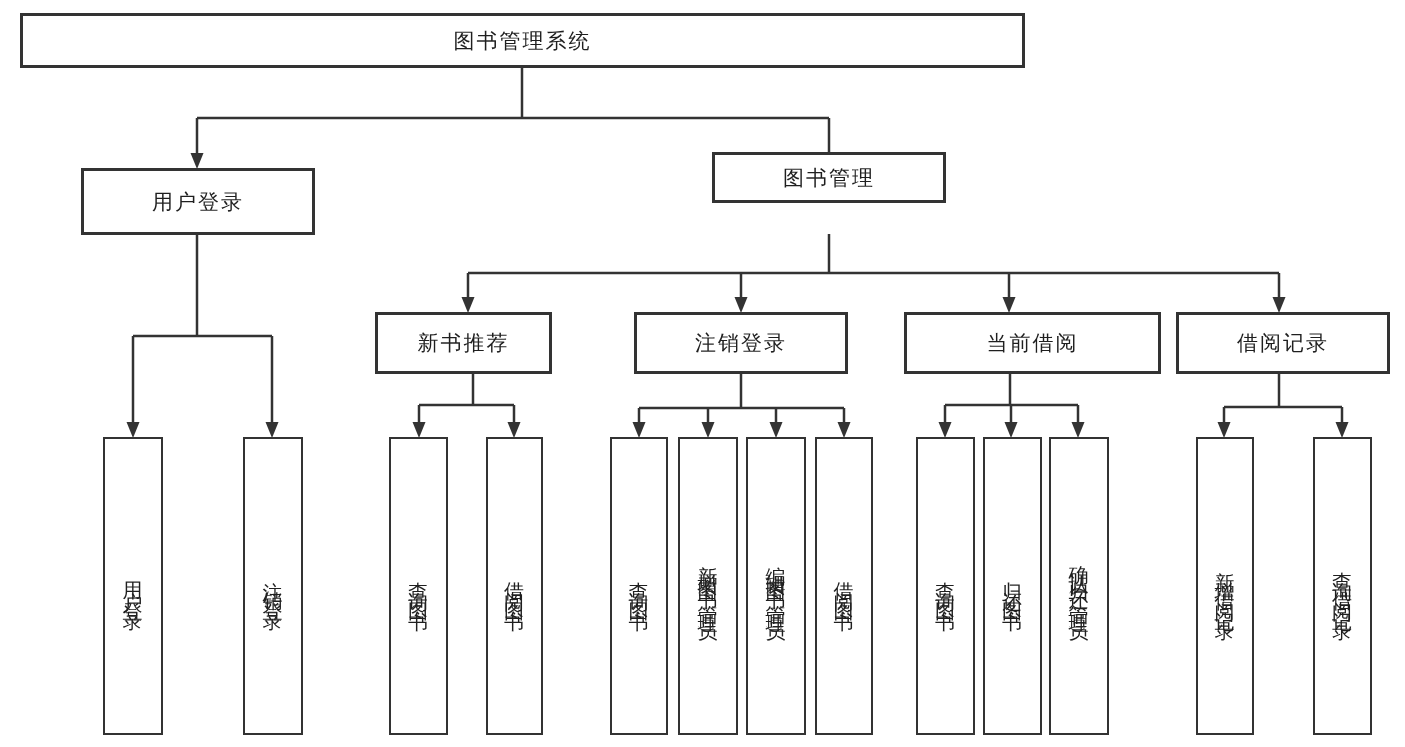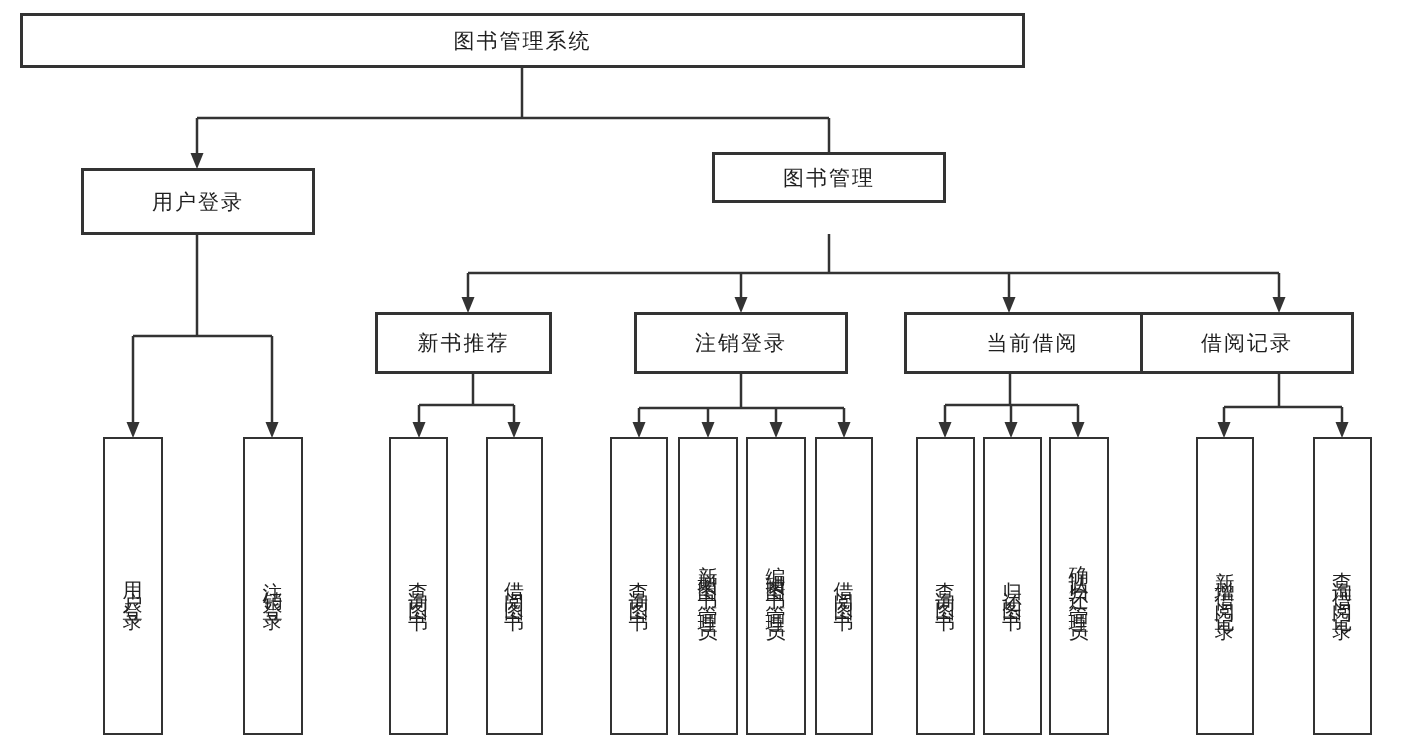--- a/index.html
+++ b/index.html
@@ -126,21 +126,21 @@
   </svg>
 
   <div class="node root-node" style="left:20px;top:13px;width:1005px;height:55px">图书管理系统</div>
 
   <div class="node hnode" style="left:81px;top:168px;width:234px;height:67px">用户登录</div>
   <div class="node hnode" style="left:712px;top:152px;width:234px;height:51px">图书管理</div>
 
   <div class="node hnode" style="left:375px;top:312px;width:177px;height:62px">新书推荐</div>
   <div class="node hnode" style="left:634px;top:312px;width:214px;height:62px">注销登录</div>
   <div class="node hnode" style="left:904px;top:312px;width:257px;height:62px">当前借阅</div>
-  <div class="node hnode" style="left:1140px;top:312px;width:214px;height:62px">借阅记录</div>
+  <div class="node hnode" style="left:1176px;top:312px;width:214px;height:62px">借阅记录</div>
 
   <div class="node vnode" style="left:103px;width:60px">用户登录</div>
   <div class="node vnode" style="left:243px;width:60px">注销登录</div>
 
   <div class="node vnode" style="left:389px;width:59px">查询图书</div>
   <div class="node vnode" style="left:486px;width:57px">借阅图书</div>
 
   <div class="node vnode" style="left:610px;width:58px">查询图书</div>
   <div class="node vnode tight" style="left:678px;width:60px">新增图书（管理员）</div>
   <div class="node vnode tight" style="left:746px;width:60px">编辑图书（管理员）</div>

